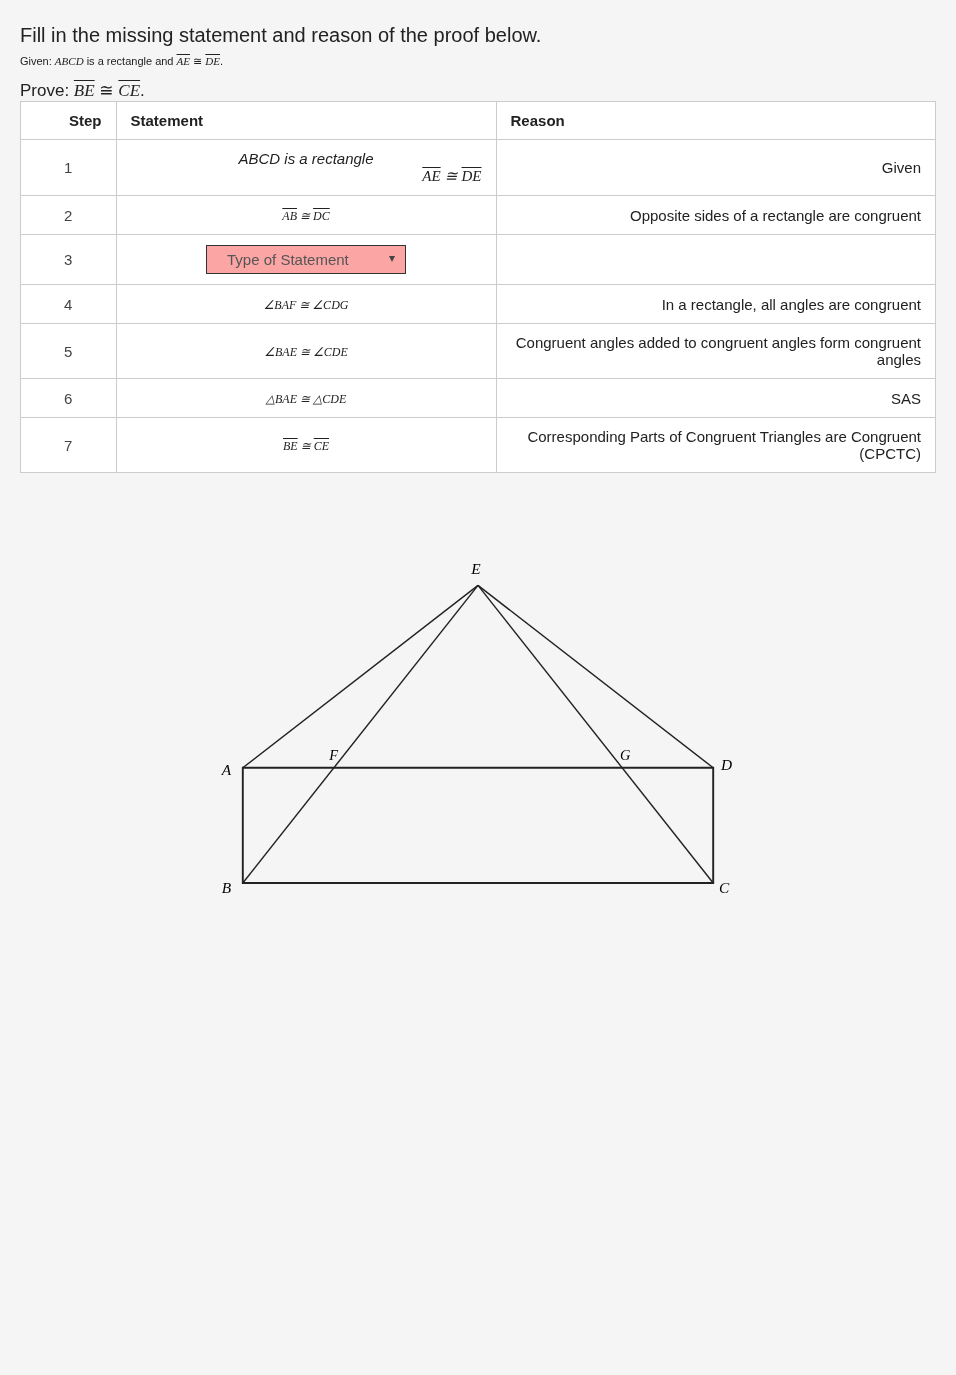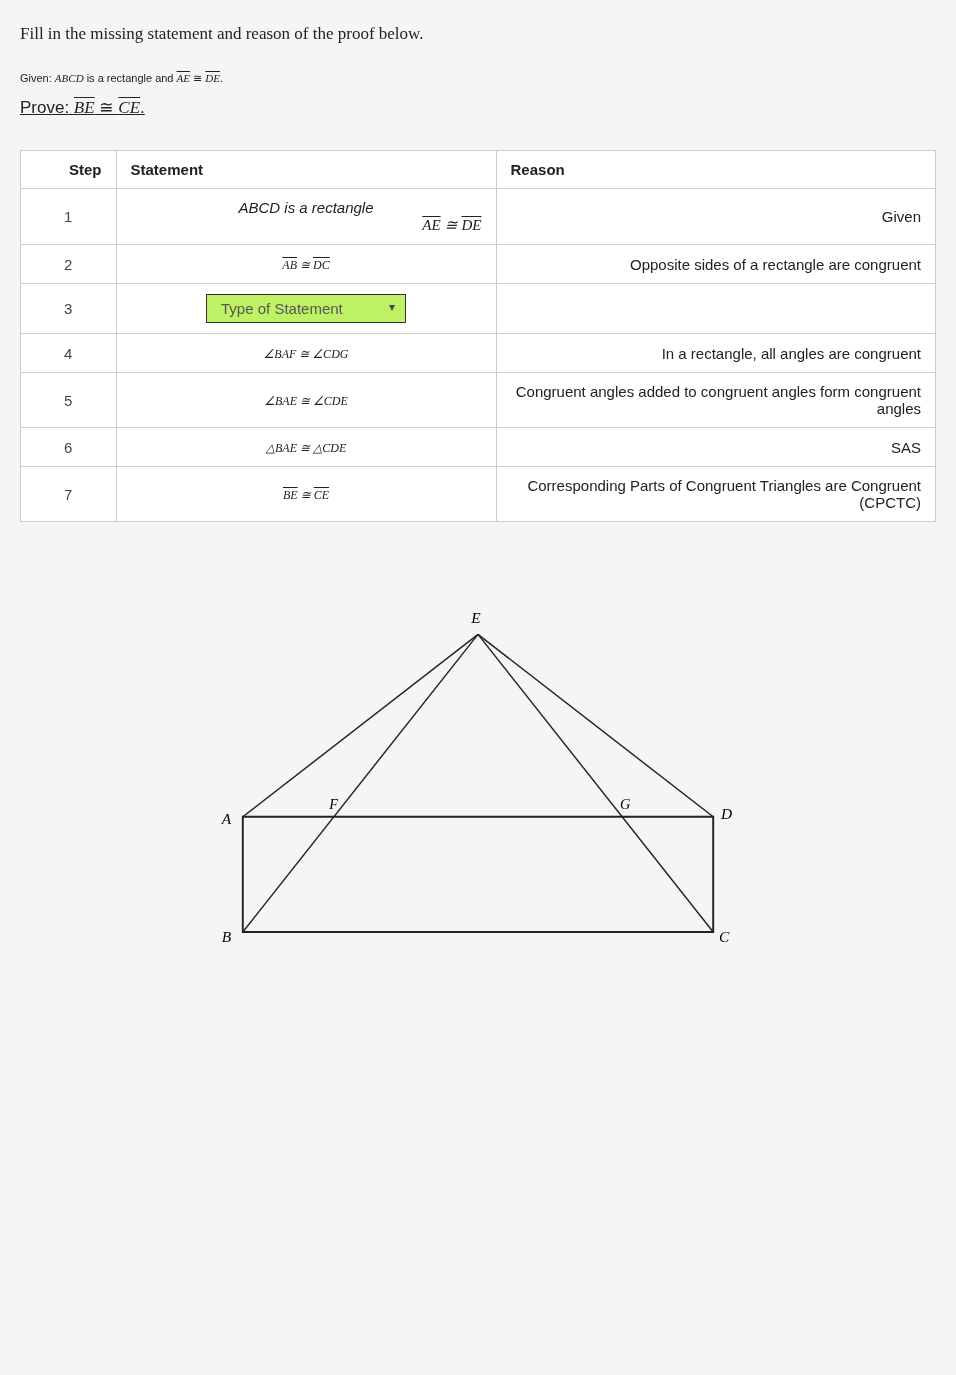--- a/index.html
+++ b/index.html
@@ -5,34 +5,32 @@
     * { box-sizing: border-box; margin: 0; padding: 0; }
     body {
       background: #f5f5f5;
       font-family: Georgia, 'Times New Roman', serif;
       font-size: 16px;
       color: #222;
       padding: 24px 20px;
       max-width: 956px;
     }
     .intro-text {
-      font-size: 17px;
-      margin-bottom: 28px;
-      font-family: Liberation Serif, serif;
+      font-size: 20px;
+      margin-bottom: 8px;
+      font-family: Liberation Sans, sans-serif;
     }
     .given-text {
       font-size: 11px;
       margin-bottom: 12px;
       font-family: Arial, sans-serif;
     }
     .prove-text {
       font-size: 17px;
-      margin-bottom: 32px;
-      font-family: Arial, sans-serif;
-      text-decoration: underline;
+      font-family: Arial, sans-serif;
     }
     .math-italic { font-style: italic; font-family: Georgia, serif; }
     .overline { text-decoration: overline; font-style: italic; font-family: Georgia, serif; }
 
     
     .proof-table {
       width: 100%;
       border-collapse: collapse;
       margin-bottom: 32px;
       background: #fff;
@@ -57,23 +55,23 @@
 
     .math-stmt {
       font-style: italic;
       font-family: Georgia, serif;
       font-size: 12px;
     }
 
     .dropdown-cell {
       display: inline-flex;
       border: 1.5px solid #333;
-      padding: 5px 10px 5px 14px;
+      padding: 5px 10px 5px 20px;
       min-width: 200px;
-      background: #bef264;
+      background: #fca5a5;
       font-family: Arial, sans-serif;
       font-size: 15px;
       color: #555;
       cursor: pointer;
       position: relative;
     }
     .dropdown-cell .arrow {
       margin-left: auto;
       padding-left: 12px;
       font-size: 12px;

